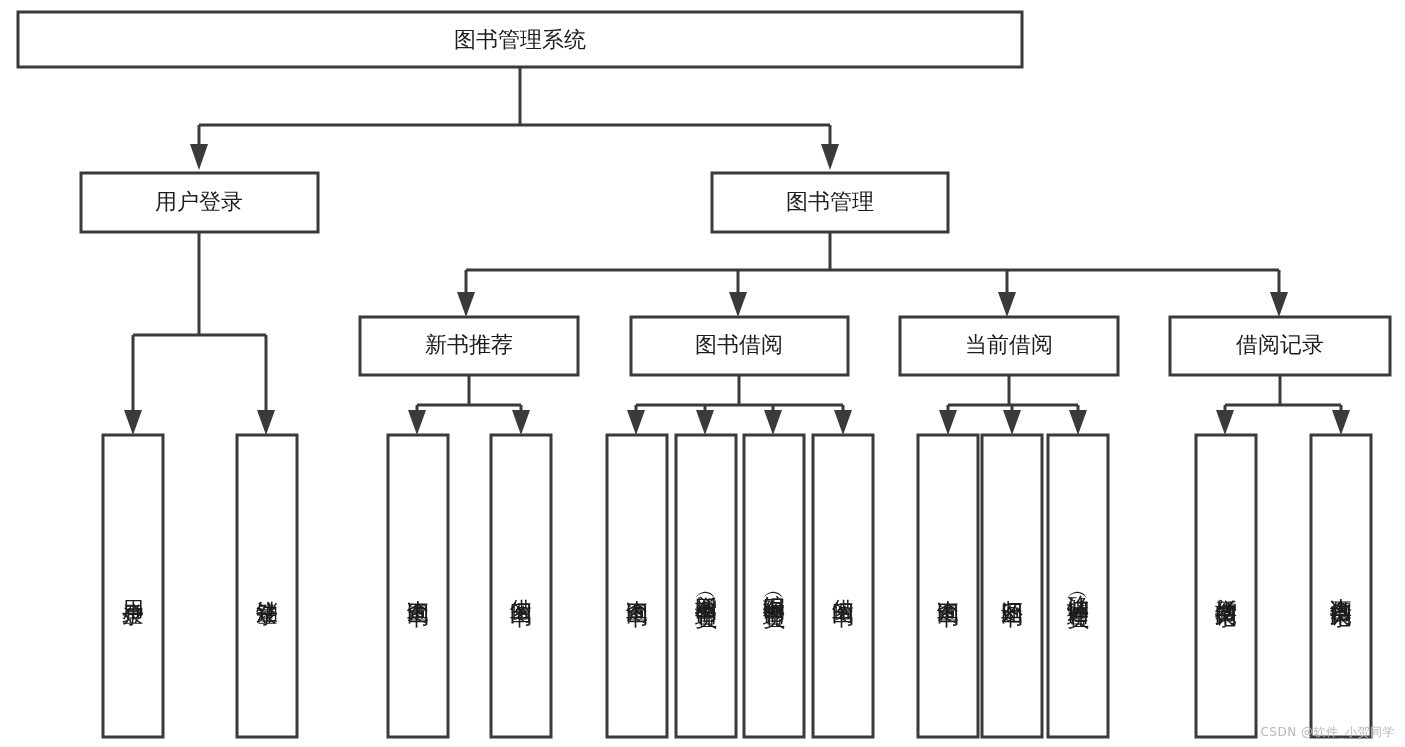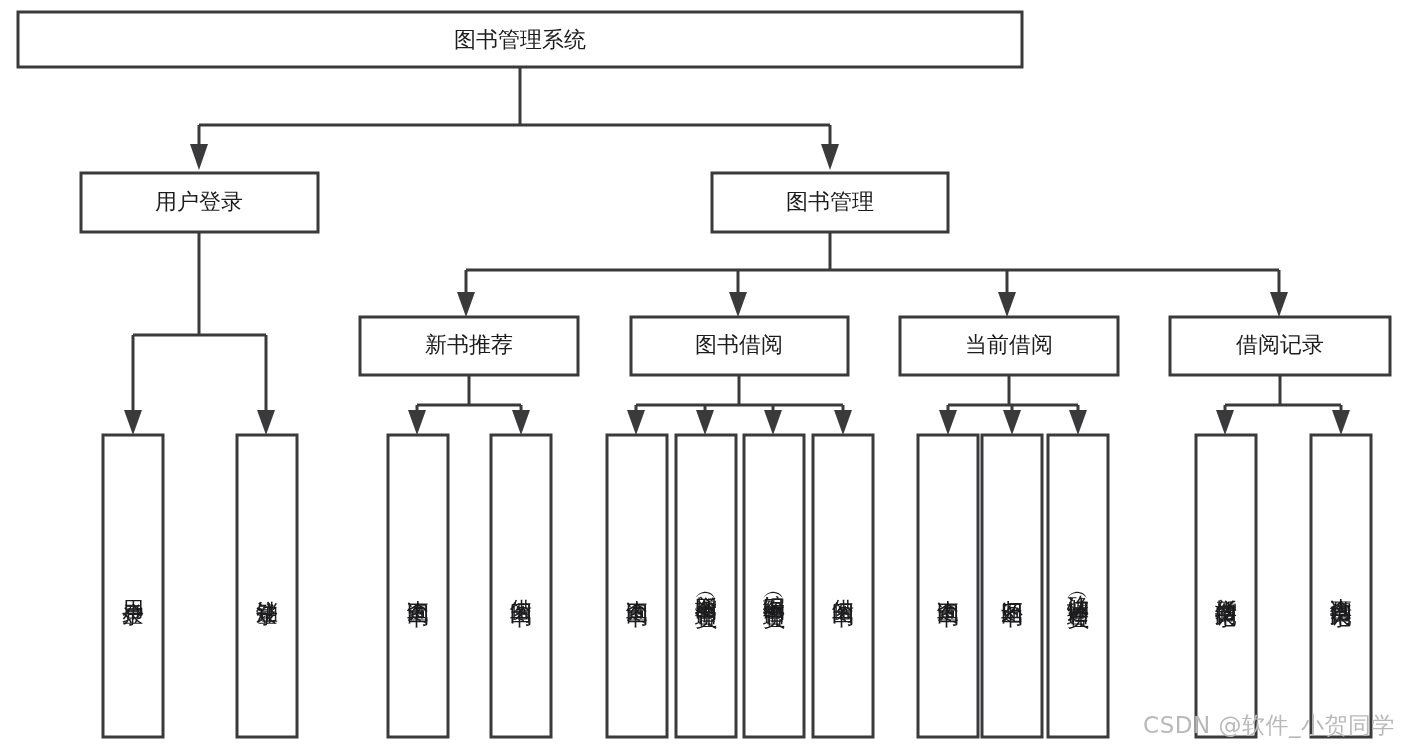--- a/index.html
+++ b/index.html
@@ -69,21 +69,21 @@
     color: #1c1c1e;
     letter-spacing: 2px;
     white-space: nowrap;
     text-align: center;
   }
   .watermark {
     position: absolute;
     right: 10px;
     bottom: 6px;
     font-family: "DejaVu Sans", "Liberation Sans", sans-serif;
-    font-size: 23px;
+    font-size: 12px;
     color: #b9b9bb;
     letter-spacing: 0.5px;
     white-space: nowrap;
     user-select: none;
   }
 </style>
 </head>
 <body>
 
 <div id="diagram-root">

